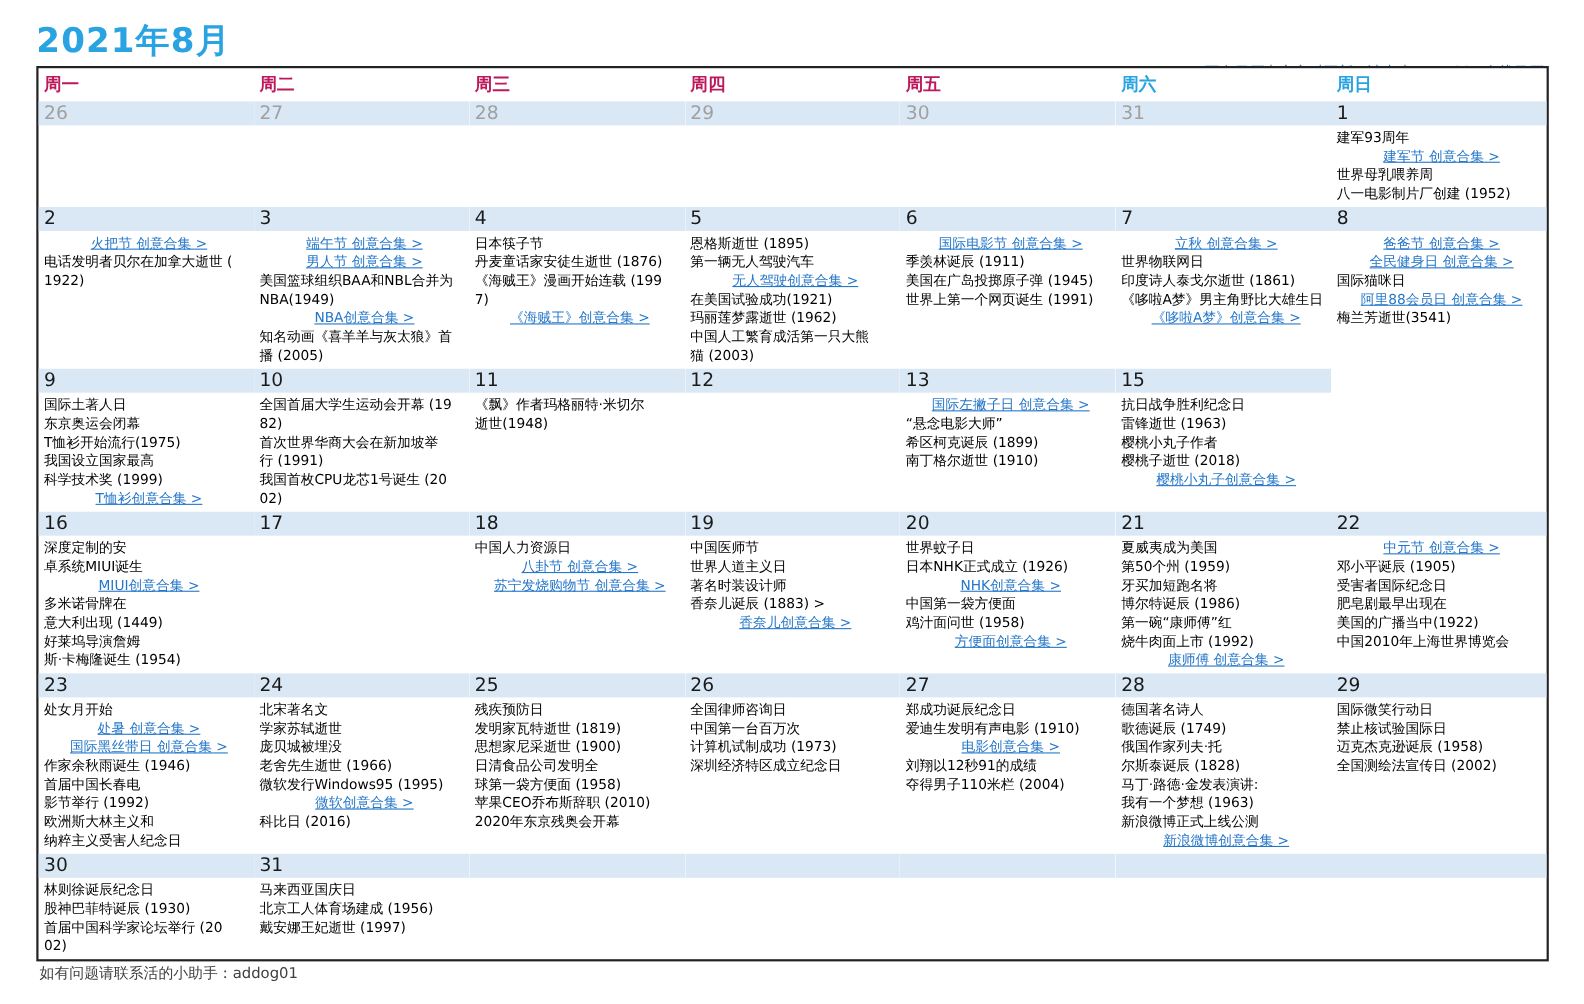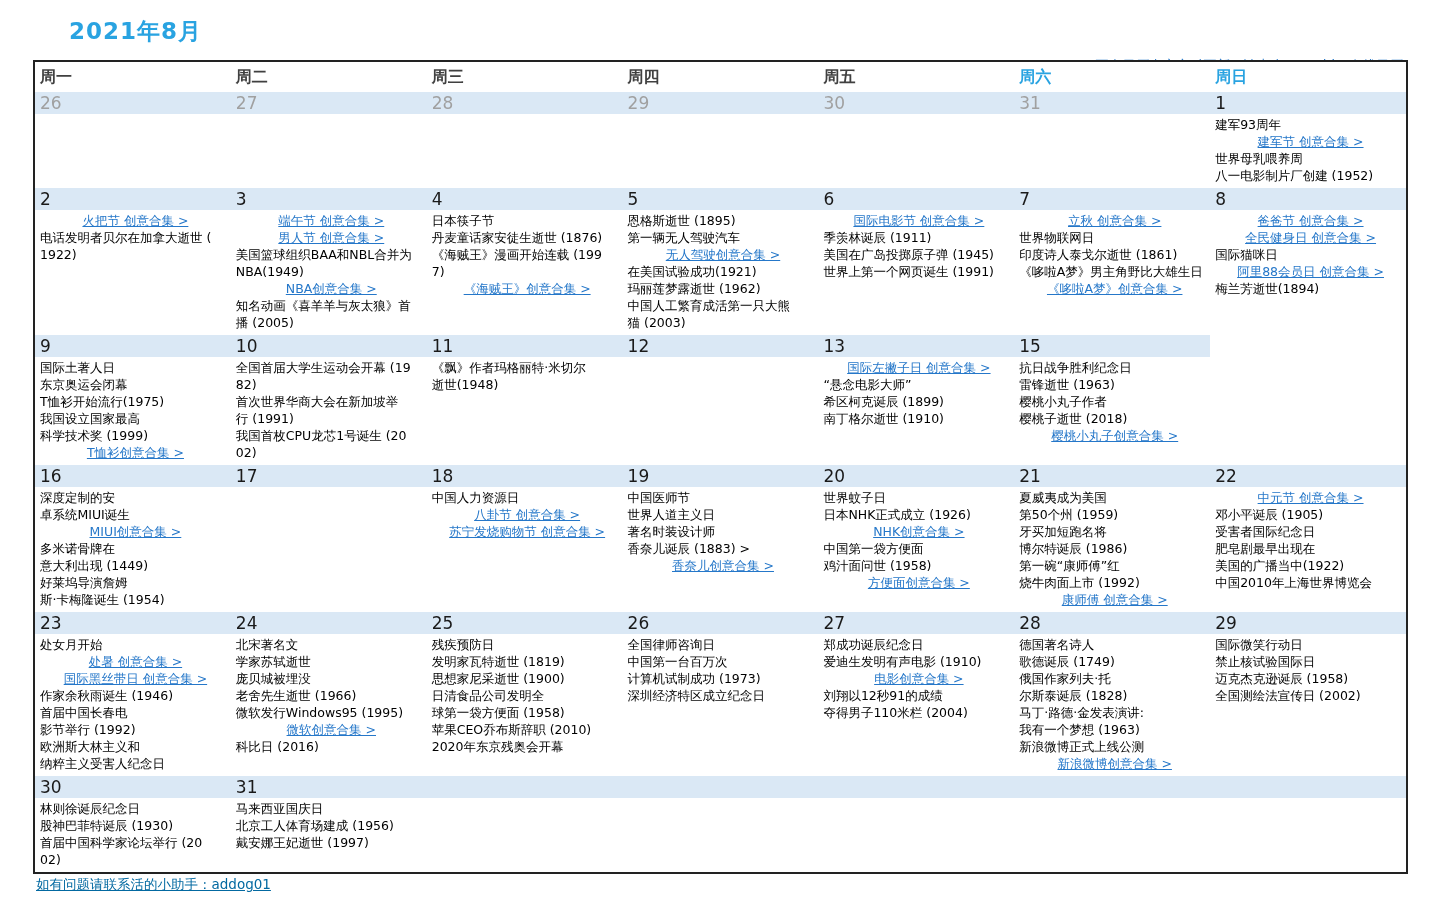--- a/index.html
+++ b/index.html
@@ -6,34 +6,34 @@
     --accent:#29A3E1;
     --link:#2577C9;
     --band:#DAE8F5;
     --gray:#A0A0A0;
     --border:#222;
   }
   *{box-sizing:border-box;margin:0;padding:0;}
   html,body{background:#fff;}
   body{font-family:"DejaVu Sans","Liberation Sans",sans-serif;}
   .page{position:relative;width:1440px;height:913px;background:#fff;overflow:hidden;}
-  .title{position:absolute;left:33px;top:16px;font-size:23px;font-weight:bold;color:var(--accent);letter-spacing:1px;margin-left:36px;}
+  .title{position:absolute;left:33px;top:16px;font-size:31px;font-weight:bold;color:var(--accent);letter-spacing:1px;}
   .online-link{position:absolute;right:37px;top:41px;font-size:13.5px;color:var(--link);text-decoration:underline;cursor:pointer;white-space:nowrap;margin-top:16px;}
   .calendar{position:absolute;left:33px;top:60px;width:1375px;border:2px solid var(--border);background:#fff;}
   .weekday-row{display:grid;grid-template-columns:repeat(7,1fr);padding:5px 0 4px 0;}
-  .weekday{font-size:16px;font-weight:bold;color:#404040;padding-left:5px;}
+  .weekday{font-size:16px;font-weight:bold;color:#be185d;padding-left:5px;}
   .weekday.hl{color:var(--accent);}
   .week{display:grid;grid-template-columns:repeat(7,1fr);}
   .cell{overflow:hidden;}
   .date-num{background:var(--band);font-size:17px;line-height:20px;min-height:22px;padding:1px 0 1px 5px;color:#1a1a1a;}
   .date-num.gray{color:var(--gray);}
   .events{padding:2px 0 4px 5px;}
   .event-line{display:block;font-size:12.5px;line-height:17px;white-space:nowrap;color:#000;}
   a.event-link{color:var(--link);text-decoration:underline;cursor:pointer;text-align:center;}
-  .footer{position:absolute;left:36px;top:876px;font-size:13.5px;color:#0369a1;text-decoration:underline;}
+  .footer{position:absolute;left:36px;top:876px;font-size:13.5px;color:#404040;}
 </style>
 </head>
 <body>
 
 <div class="page">
   <div class="title">2021年8月</div>
   <a class="online-link">更多日历内容实时更新，请点击ADGuider在线日历</a>
 
   <div class="calendar">
     <div class="weekday-row">
@@ -143,21 +143,21 @@
               <a class="event-line event-link">《哆啦A梦》创意合集 &gt;</a>
             </div>
           </div>
           <div class="cell">
             <div class="date-num">8</div>
             <div class="events">
               <a class="event-line event-link">爸爸节 创意合集 &gt;</a>
               <a class="event-line event-link">全民健身日 创意合集 &gt;</a>
               <div class="event-line">国际猫咪日</div>
               <a class="event-line event-link">阿里88会员日 创意合集 &gt;</a>
-              <div class="event-line">梅兰芳逝世(1894)</div>
+              <div class="event-line">梅兰芳逝世(3541)</div>
             </div>
           </div>
         </div>
         <div class="week">
           <div class="cell">
             <div class="date-num">9</div>
             <div class="events">
               <div class="event-line">国际土著人日</div>
               <div class="event-line">东京奥运会闭幕</div>
               <div class="event-line">T恤衫开始流行(1975)</div>

